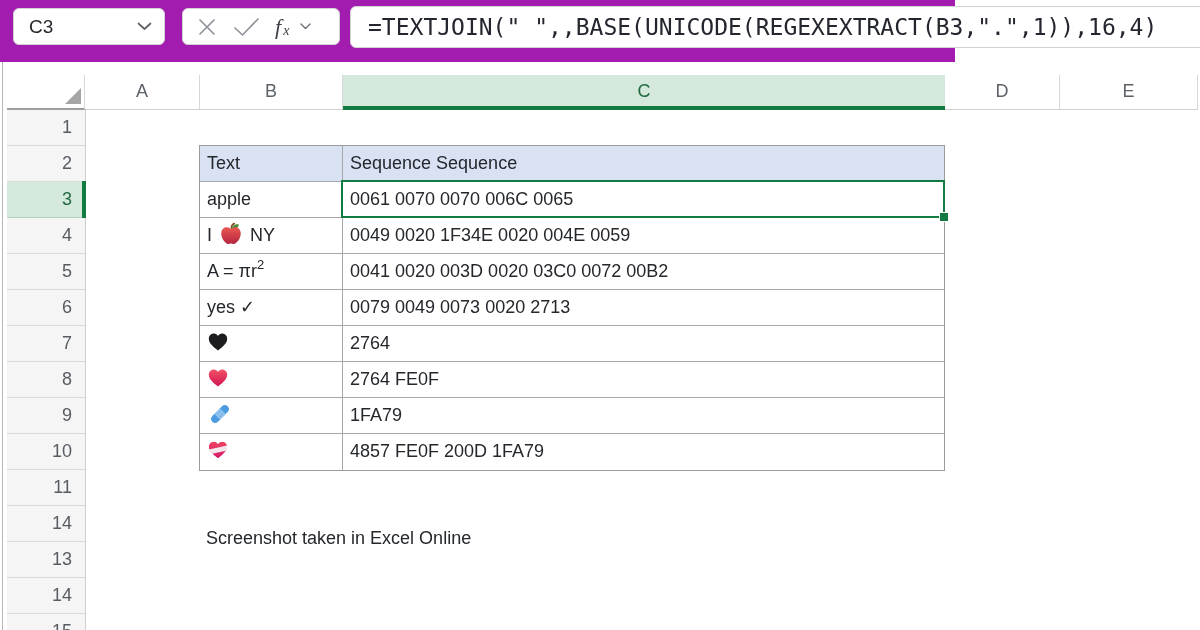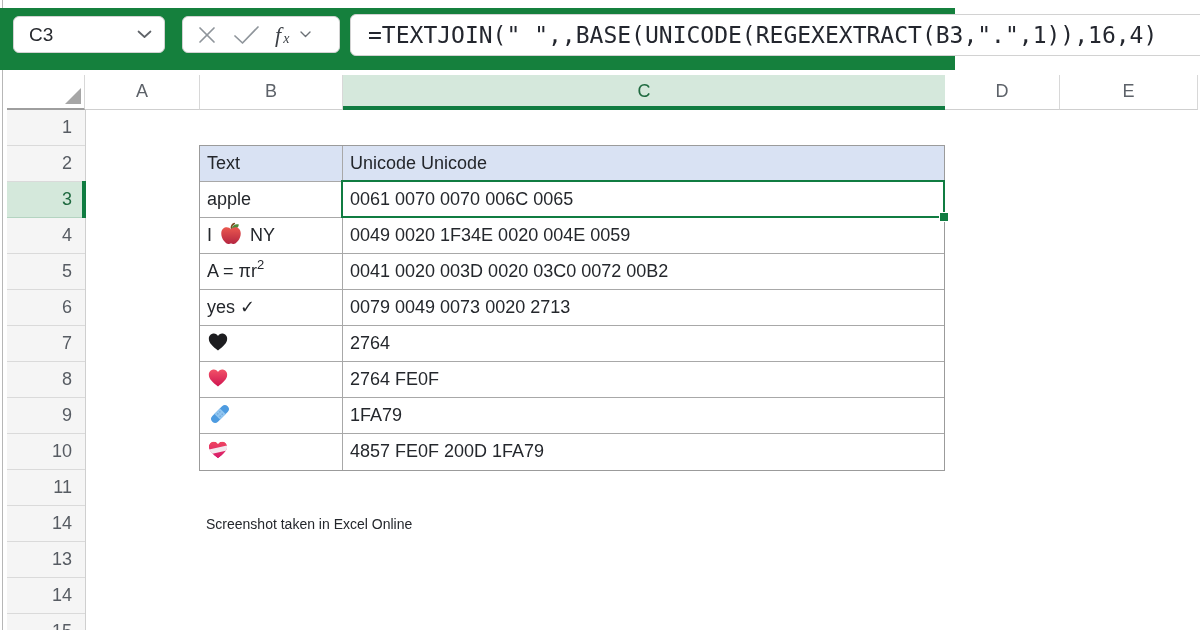--- a/index.html
+++ b/index.html
@@ -4,21 +4,21 @@
 <style>
   html,body{margin:0;padding:0;background:#fff;}
   #screen{
     position:relative;width:1200px;height:630px;background:#ffffff;
     font-family:"Liberation Sans", sans-serif;overflow:hidden;
   }
   
   .win-edge{position:absolute;left:2px;top:0;width:1px;height:630px;background:#b7b7b7;}
 
   
-  .topbar{position:absolute;left:0;top:0;width:955px;height:62px;background:#15803d;margin-top:8px;}
+  .topbar{position:absolute;left:0;top:0;width:955px;height:62px;background:#a21caf;}
   .name-box{
     position:absolute;left:13px;top:8px;width:152px;height:37px;
     border:1.5px solid #d2d2d2;border-radius:6px;background:#fff;
     display:flex;align-items:center;box-sizing:border-box;
   }
   .name-box-text{padding-left:15px;font-size:19px;color:#27292e;flex:1;}
   .name-box .chev{margin-right:12px;display:block;}
   .fx-group{
     position:absolute;left:182px;top:8px;width:158px;height:37px;
     border:1.5px solid #d2d2d2;border-radius:6px;background:#fff;
@@ -93,22 +93,22 @@
     position:absolute;left:341px;top:180px;width:604px;height:38px;
     border:2.5px solid #107C41;box-sizing:border-box;pointer-events:auto;z-index:6;
   }
   .fill-handle{
     position:absolute;right:-6px;bottom:-6px;width:8px;height:8px;
     background:#107C41;border:1.5px solid #fff;
   }
 
   
   .note-cell{
-    position:absolute;left:206px;top:506px;height:36px;line-height:36px;
-    font-size:14px;color:#24272c;white-space:nowrap;
+    position:absolute;left:206px;top:520px;height:36px;line-height:36px;
+    font-size:18px;color:#24272c;white-space:nowrap;
   }
 </style>
 </head>
 <body>
 
 <div id="screen">
   <div class="win-edge"></div>
 
   <div class="topbar">
     <div class="name-box">
@@ -162,21 +162,21 @@
     <div class="row-head">10</div>
     <div class="row-head">11</div>
     <div class="row-head">14</div>
     <div class="row-head">13</div>
     <div class="row-head">14</div>
     <div class="row-head">15</div>
   </div>
 
   <div class="sheet-table">
     <div class="tcell thead">Text</div>
-    <div class="tcell thead colC">Unicode Unicode</div>
+    <div class="tcell thead colC">Sequence Sequence</div>
 
     <div class="tcell">apple</div>
     <div class="tcell colC">0061 0070 0070 006C 0065</div>
 
     <div class="tcell"><span>I</span><svg class="emoji mid" width="24" height="24" viewBox="0 0 36 36">
           <defs>
             <linearGradient id="ag" x1="0" y1="0" x2="0" y2="1">
               <stop offset="0" stop-color="#ea574f"></stop>
               <stop offset="1" stop-color="#b52641"></stop>
             </linearGradient>

